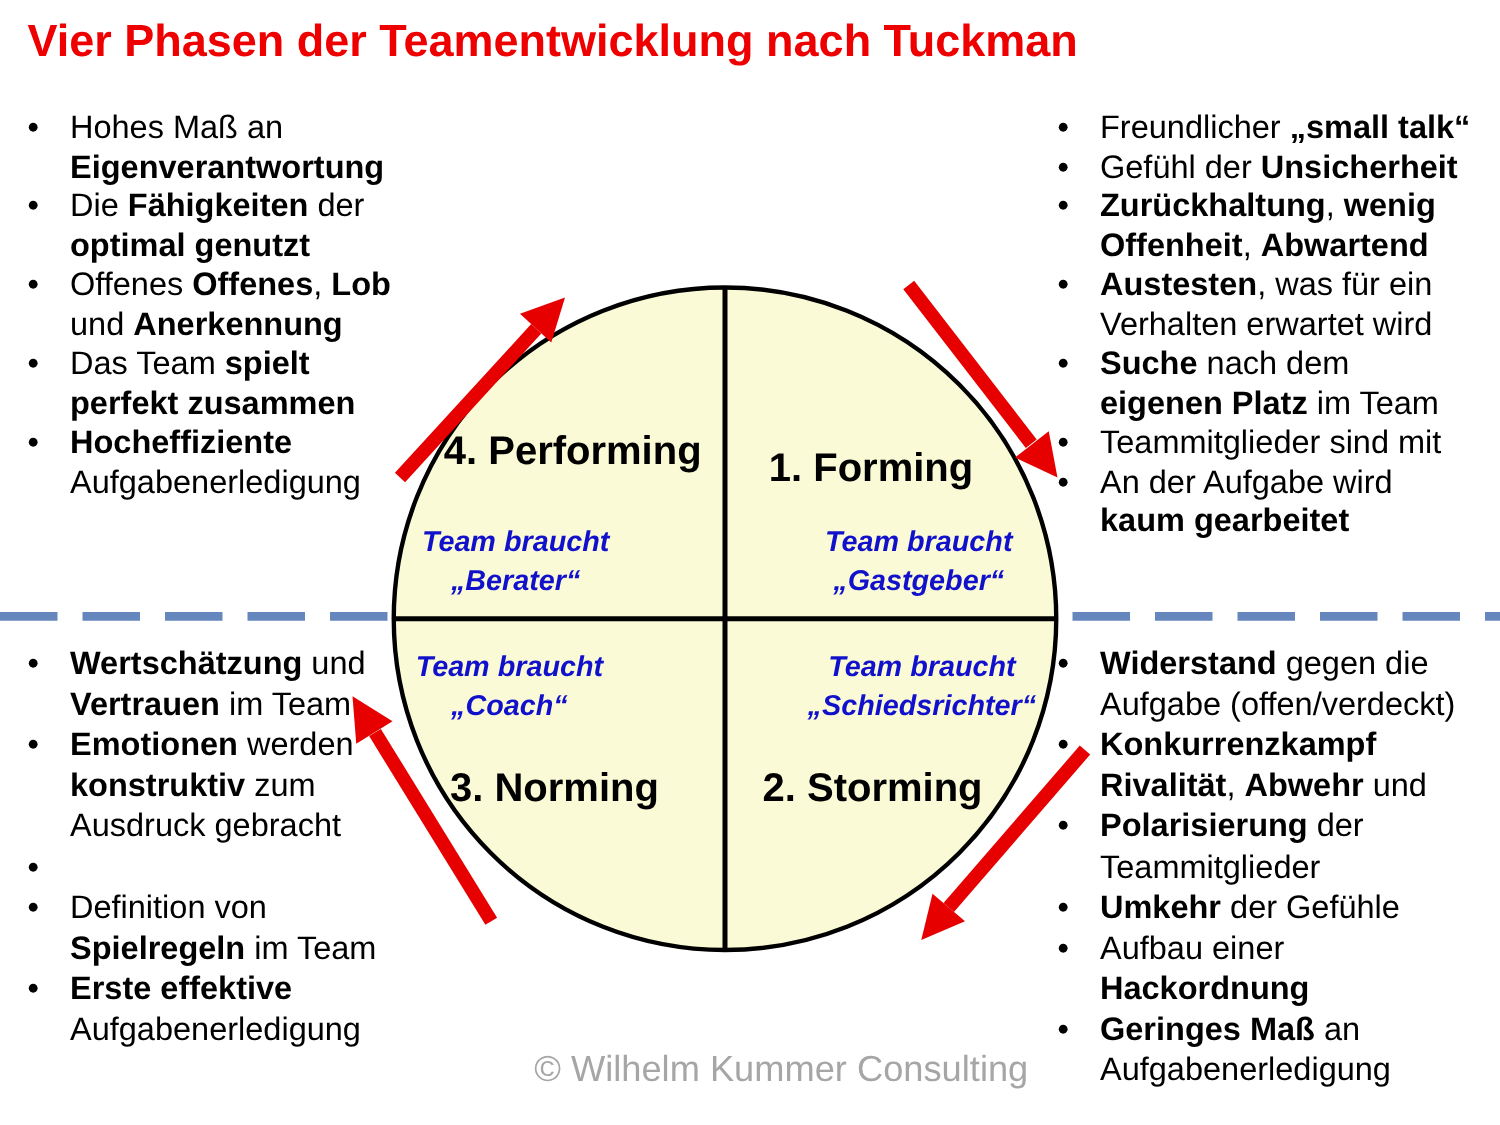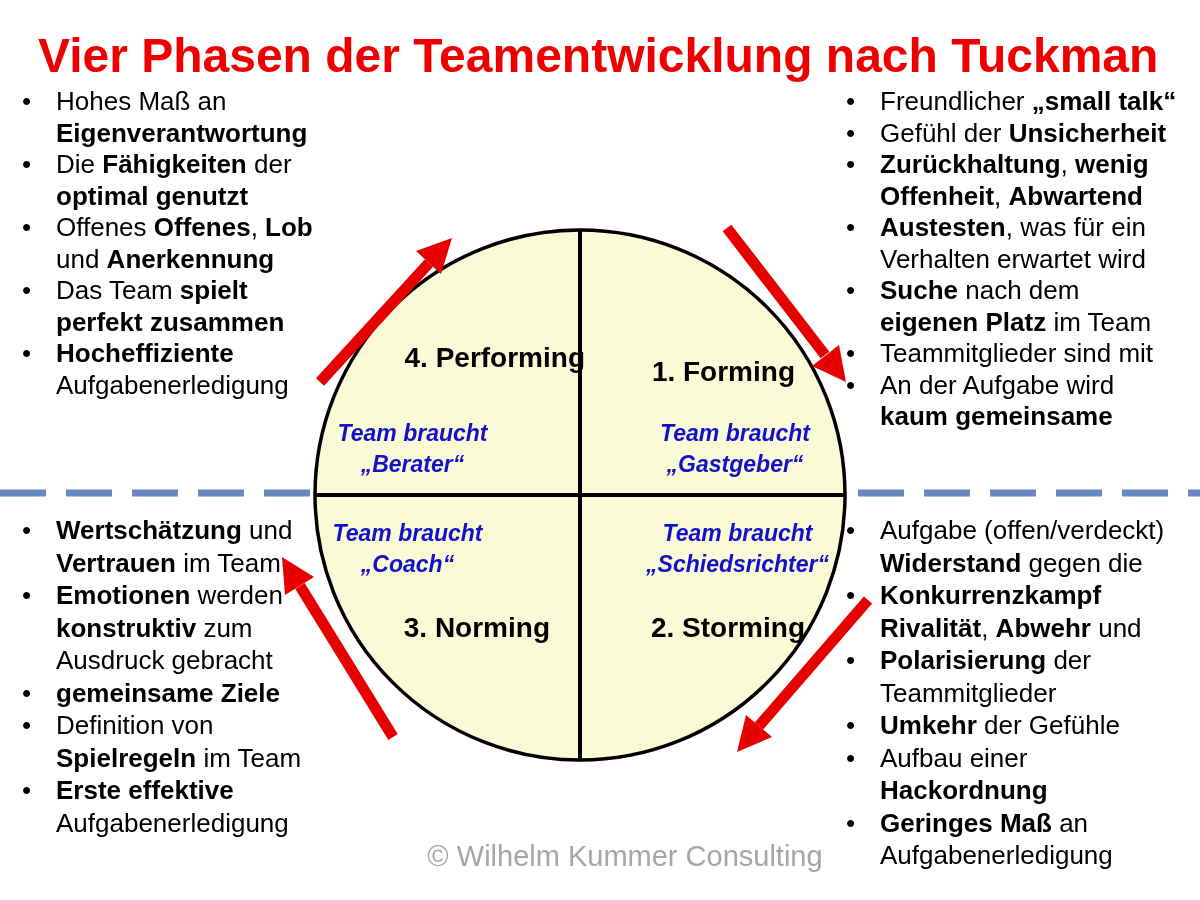--- a/index.html
+++ b/index.html
@@ -2,40 +2,40 @@
 <html style="--title-red: #ee0000; --arrow-red: #e60000; --circle-fill: #fbfad6; --circle-stroke: #000000; --blue-text: #1111cc; --dashed-line: #6687bd; --footer-gray: #a6a6a6; --body-text: #000000;"><head>
 <meta charset="utf-8">
 <style>
   html,body { margin:0; padding:0; }
   .slide {
     position:relative; width:1200px; height:900px; background:#ffffff;
     font-family:"Liberation Sans", sans-serif; color:var(--body-text,#000);
     overflow:hidden;
   }
   .title {
-    position:absolute; left:22px; top:12px; margin:16px;
-    font-size:48px; font-weight:bold; color:var(--title-red,#e00);
+    position:absolute; left:22px; top:12px; margin:0;
+    font-size:36px; font-weight:bold; color:var(--title-red,#e00);
     letter-spacing:0px; white-space:nowrap;
   }
   .diagram { position:absolute; left:0; top:0; width:1200px; height:900px; }
   .dash-line { stroke:var(--dashed-line,#6687bd); stroke-width:7; }
   .circle-body { fill:var(--circle-fill,#fbfad6); stroke:var(--circle-stroke,#000); stroke-width:3.5; }
   .cross-line { stroke:var(--circle-stroke,#000); stroke-width:4; }
   .arrow-shaft { stroke:var(--arrow-red,#e60000); stroke-width:11; fill:none; }
   .arrow-head { fill:var(--arrow-red,#e60000); }
   .bullet-list { position:absolute; font-size:26px; }
   .bl-top { line-height:31.5px; }
   .bl-bottom { line-height:32.5px; }
   .bullet-item { display:flex; }
   .bullet { width:34px; flex:none; }
   .bullet-text { flex:1; }
   .line { white-space:nowrap; }
   .bold { font-weight:bold; }
   .quad-label {
-    position:absolute; text-align:right; font-size:28px; font-weight:bold;
+    position:absolute; text-align:left; font-size:32px; font-weight:bold;
     color:var(--body-text,#000); white-space:nowrap;
   }
   .blue-note {
     position:absolute; text-align:center; font-size:23px; font-weight:bold;
     font-style:italic; color:var(--blue-text,#11c); line-height:31px; white-space:nowrap;
   }
   .footer {
     position:absolute; left:300px; top:840px; width:650px; text-align:center;
     font-size:29px; color:var(--footer-gray,#a6a6a6); white-space:nowrap;
   }
@@ -167,21 +167,21 @@
       <div class="bullet-item">
         <span class="bullet">•</span>
         <div class="bullet-text">
           <div class="line"><span>Teammitglieder sind mit</span></div>
         </div>
       </div>
       <div class="bullet-item">
         <span class="bullet">•</span>
         <div class="bullet-text">
           <div class="line"><span>An der Aufgabe wird</span></div>
-          <div class="line"><span class="bold">kaum gemeinsame</span></div>
+          <div class="line"><span class="bold">kaum gearbeitet</span></div>
         </div>
       </div>
     </div>
   <div class="bullet-list bl-bottom" style="left:22px; top:514px; width:330px;">
       <div class="bullet-item">
         <span class="bullet">•</span>
         <div class="bullet-text">
           <div class="line"><span class="bold">Wertschätzung</span><span> und</span></div>
           <div class="line"><span class="bold">Vertrauen</span><span> im Team</span></div>
         </div>
@@ -190,21 +190,20 @@
         <span class="bullet">•</span>
         <div class="bullet-text">
           <div class="line"><span class="bold">Emotionen</span><span> werden</span></div>
           <div class="line"><span class="bold">konstruktiv</span><span> zum</span></div>
           <div class="line"><span>Ausdruck gebracht</span></div>
         </div>
       </div>
       <div class="bullet-item">
         <span class="bullet">•</span>
         <div class="bullet-text">
-          <div class="line"><span class="bold">gemeinsame Ziele</span></div>
         </div>
       </div>
       <div class="bullet-item">
         <span class="bullet">•</span>
         <div class="bullet-text">
           <div class="line"><span>Definition von</span></div>
           <div class="line"><span class="bold">Spielregeln</span><span> im Team</span></div>
         </div>
       </div>
       <div class="bullet-item">
@@ -212,22 +211,22 @@
         <div class="bullet-text">
           <div class="line"><span class="bold">Erste effektive</span></div>
           <div class="line"><span>Aufgabenerledigung</span></div>
         </div>
       </div>
     </div>
   <div class="bullet-list bl-bottom" style="left:846px; top:514px; width:350px;">
       <div class="bullet-item">
         <span class="bullet">•</span>
         <div class="bullet-text">
+          <div class="line"><span class="bold">Widerstand</span><span> gegen die</span></div>
           <div class="line"><span>Aufgabe (offen/verdeckt)</span></div>
-          <div class="line"><span class="bold">Widerstand</span><span> gegen die</span></div>
         </div>
       </div>
       <div class="bullet-item">
         <span class="bullet">•</span>
         <div class="bullet-text">
           <div class="line"><span class="bold">Konkurrenzkampf</span></div>
           <div class="line"><span class="bold">Rivalität</span><span>, </span><span class="bold">Abwehr</span><span> und</span></div>
         </div>
       </div>
       <div class="bullet-item">

